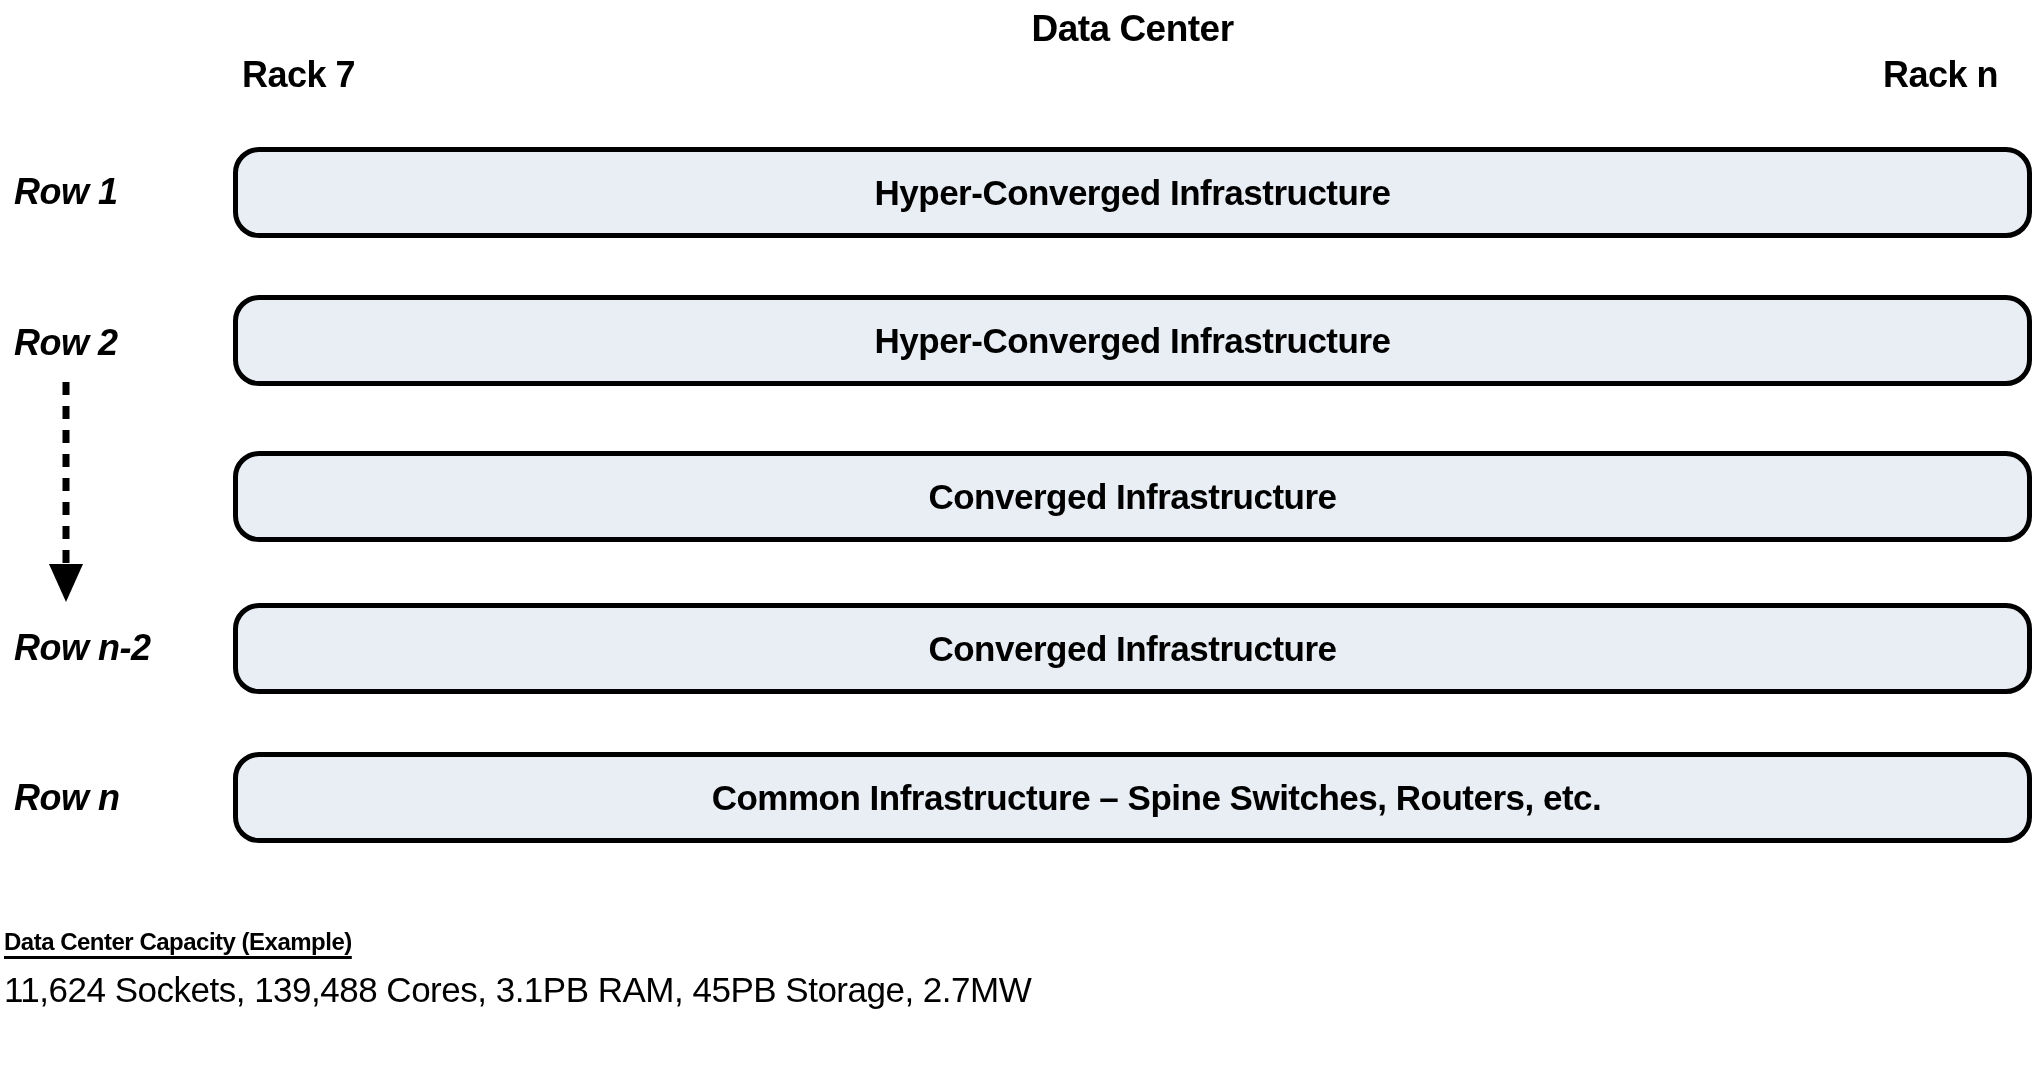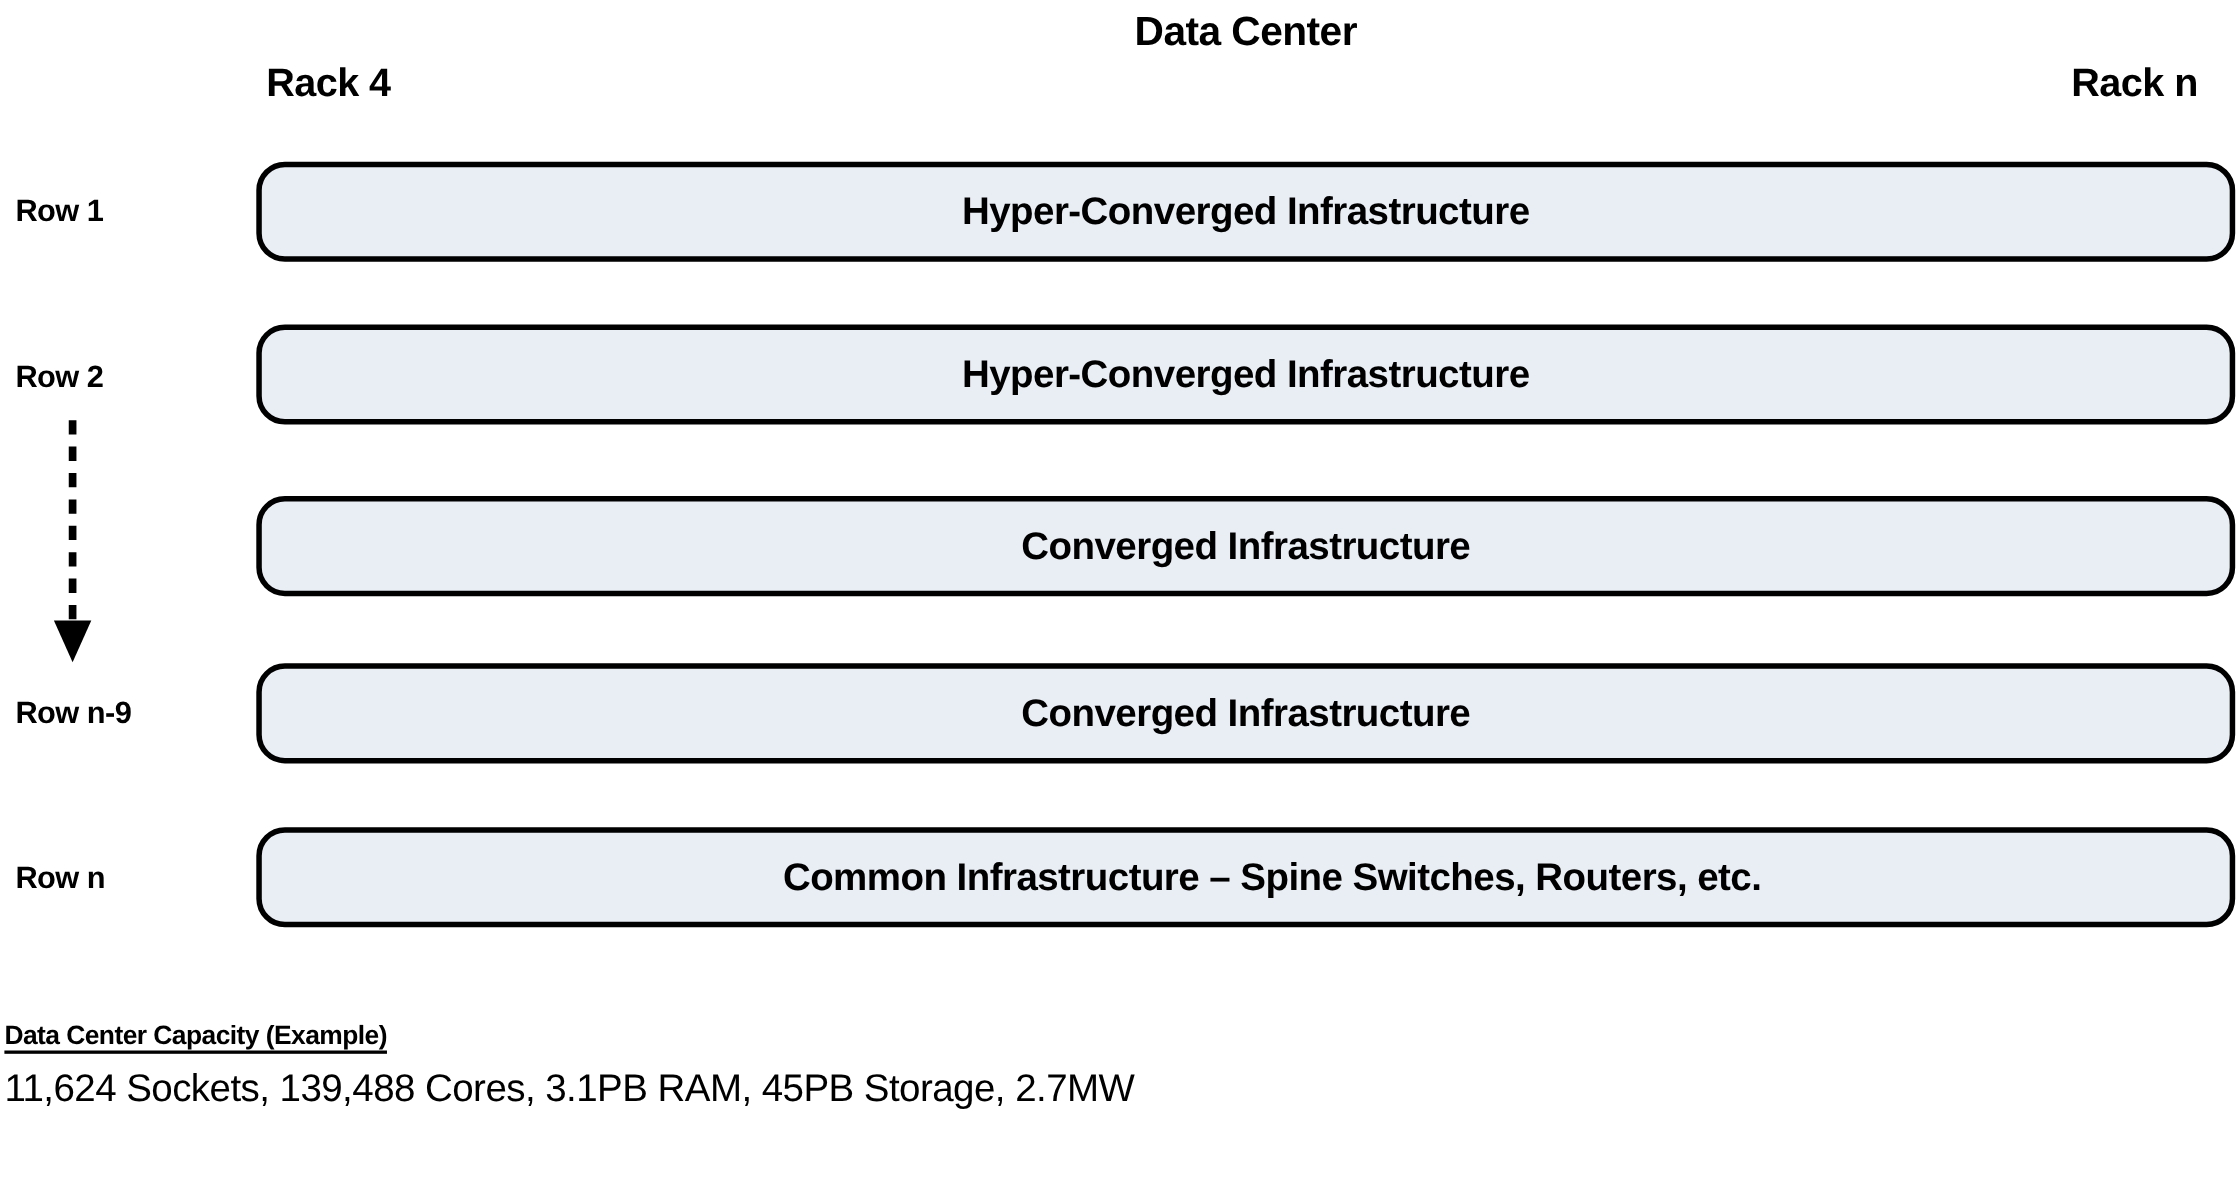--- a/index.html
+++ b/index.html
@@ -35,24 +35,25 @@
     letter-spacing: -0.5px;
     white-space: nowrap;
   }
   .rack-first { left: 242px; }
   .rack-last  { right: 37px; }
   .row-label {
     position: absolute;
     left: 14px;
     height: 44px;
     line-height: 44px;
-    font-size: 28px;
+    font-size: 36px;
     font-weight: bold;
     letter-spacing: -0.5px;
     white-space: nowrap;
+    font-style: italic;
   }
   .box {
     position: absolute;
     left: 233px;
     width: 1799px;
     height: 91px;
     box-sizing: border-box;
     background: #E9EDF4;
     border: 5px solid #000000;
     border-radius: 26px;
@@ -94,26 +95,26 @@
     white-space: nowrap;
   }
 </style>
 </head>
 <body>
 
 <div class="canvas">
 
   <div class="title">Data Center</div>
 
-  <div class="rack-label rack-first">Rack 4</div>
+  <div class="rack-label rack-first">Rack 7</div>
   <div class="rack-label rack-last">Rack n</div>
 
   <div class="row-label" style="top:170px;">Row 1</div>
   <div class="row-label" style="top:321px;">Row 2</div>
-  <div class="row-label" style="top:626px;">Row n-9</div>
+  <div class="row-label" style="top:626px;">Row n-2</div>
   <div class="row-label" style="top:776px;">Row n</div>
 
   <svg class="arrow-svg" width="44" height="230" viewBox="0 0 44 230" aria-hidden="true">
     <line x1="22" y1="6" x2="22" y2="190" stroke="#000000" stroke-width="7" stroke-dasharray="13 11"></line>
     <polygon points="5,188 39,188 22,226" fill="#000000"></polygon>
   </svg>
 
   <div class="box" style="top:147px;">
     <span>Hyper-Converged Infrastructure</span>
   </div>

